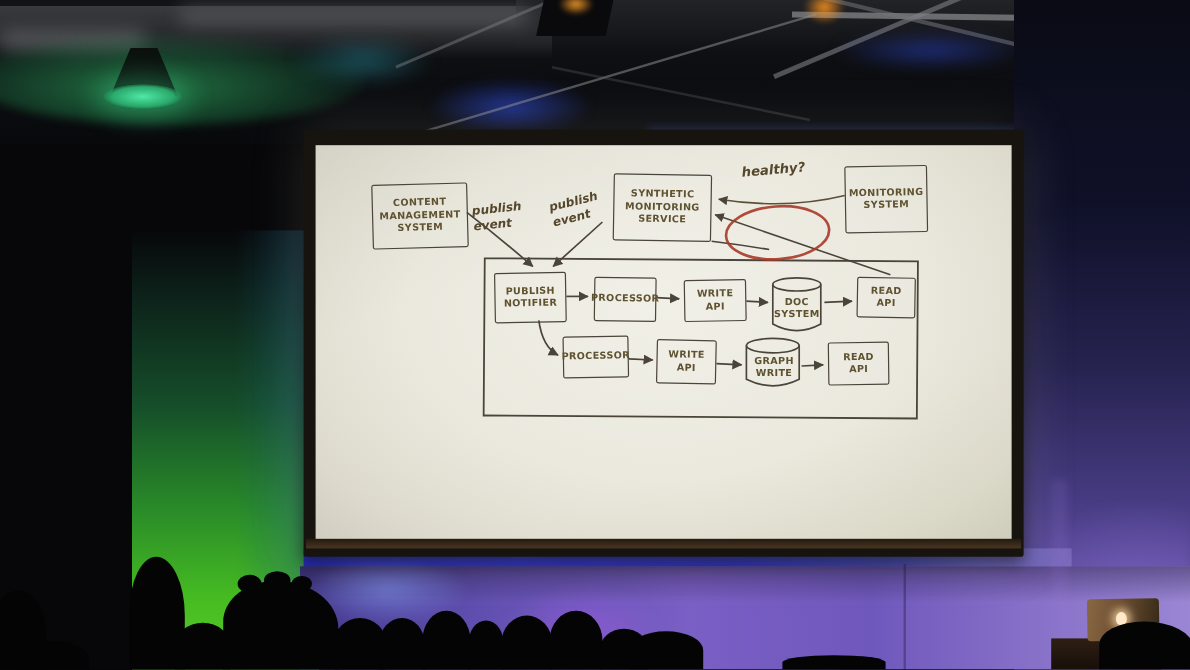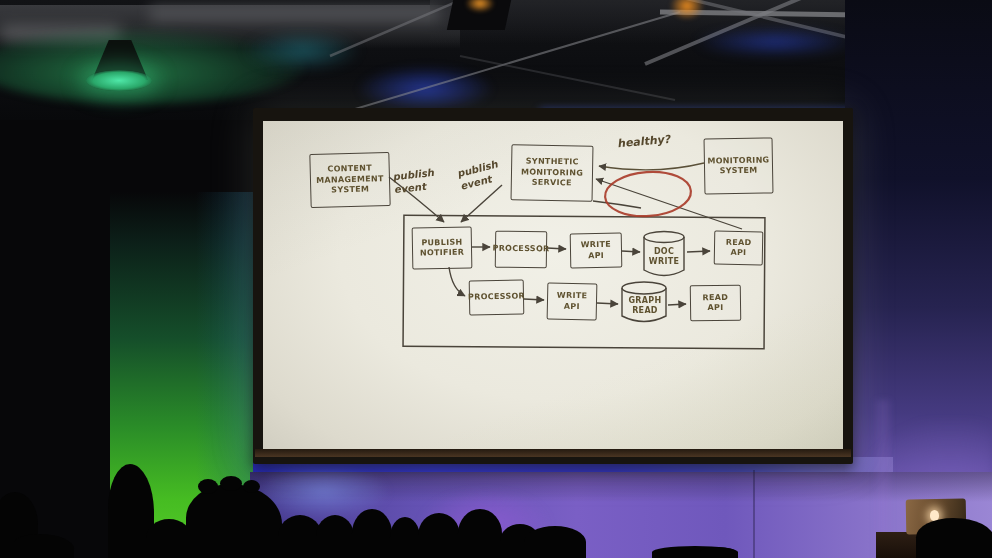--- a/index.html
+++ b/index.html
@@ -161,36 +161,36 @@
         </div>
       <div class="node boxed" style="left:232px;top:110px;width:50px;height:35px;transform:rotate(.8deg);">
           <span>PROCESSOR</span>
         </div>
       <div class="node boxed" style="left:307px;top:112px;width:50px;height:33px;transform:rotate(-1deg);">
           <span>WRITE
 API</span>
         </div>
       <div class="node" style="left:381px;top:118px;width:40px;height:36px;">
           <span>DOC
-WRITE</span>
+SYSTEM</span>
         </div>
       <div class="node boxed" style="left:451px;top:110px;width:47px;height:32px;transform:rotate(1deg);">
           <span>READ
 API</span>
         </div>
       <div class="node boxed" style="left:206px;top:159px;width:53px;height:33px;transform:rotate(-1deg);">
           <span>PROCESSOR</span>
         </div>
       <div class="node boxed" style="left:284px;top:162px;width:48px;height:35px;transform:rotate(1.2deg);">
           <span>WRITE
 API</span>
         </div>
       <div class="node" style="left:361px;top:168px;width:42px;height:34px;">
           <span>GRAPH
-READ</span>
+WRITE</span>
         </div>
       <div class="node boxed" style="left:427px;top:164px;width:49px;height:34px;transform:rotate(-.8deg);">
           <span>READ
 API</span>
         </div>
 
       <div class="edge-label" style="left:131px;top:48px;transform:rotate(-6deg);">publish
 event</div>
       <div class="edge-label" style="left:196px;top:42px;transform:rotate(-14deg);">publish
 event</div>

